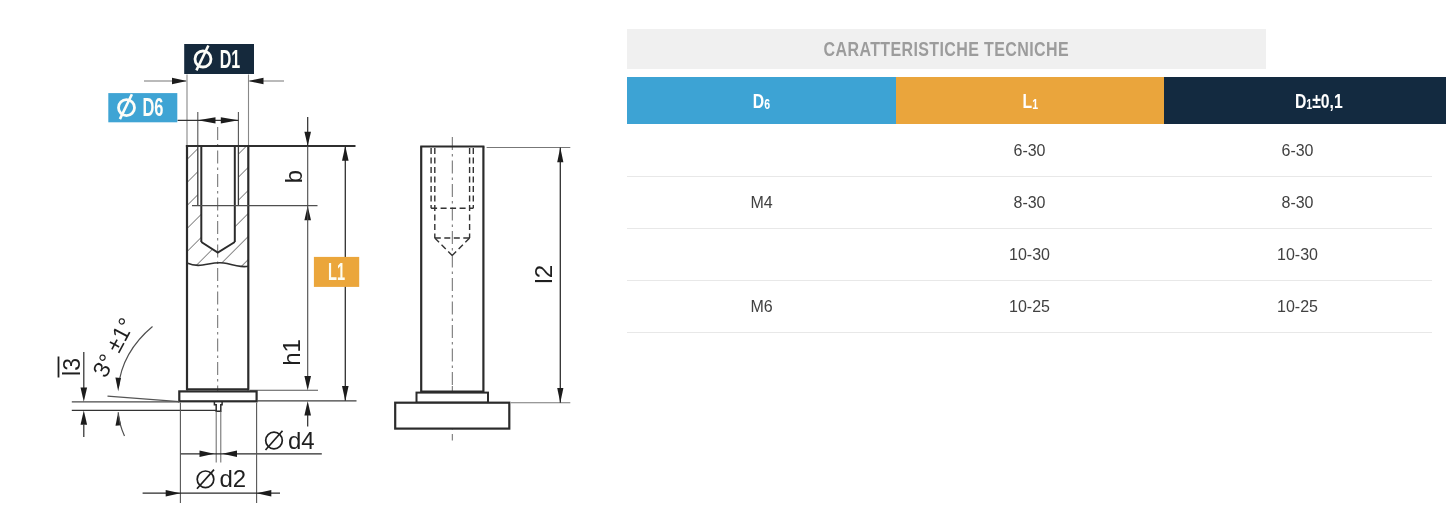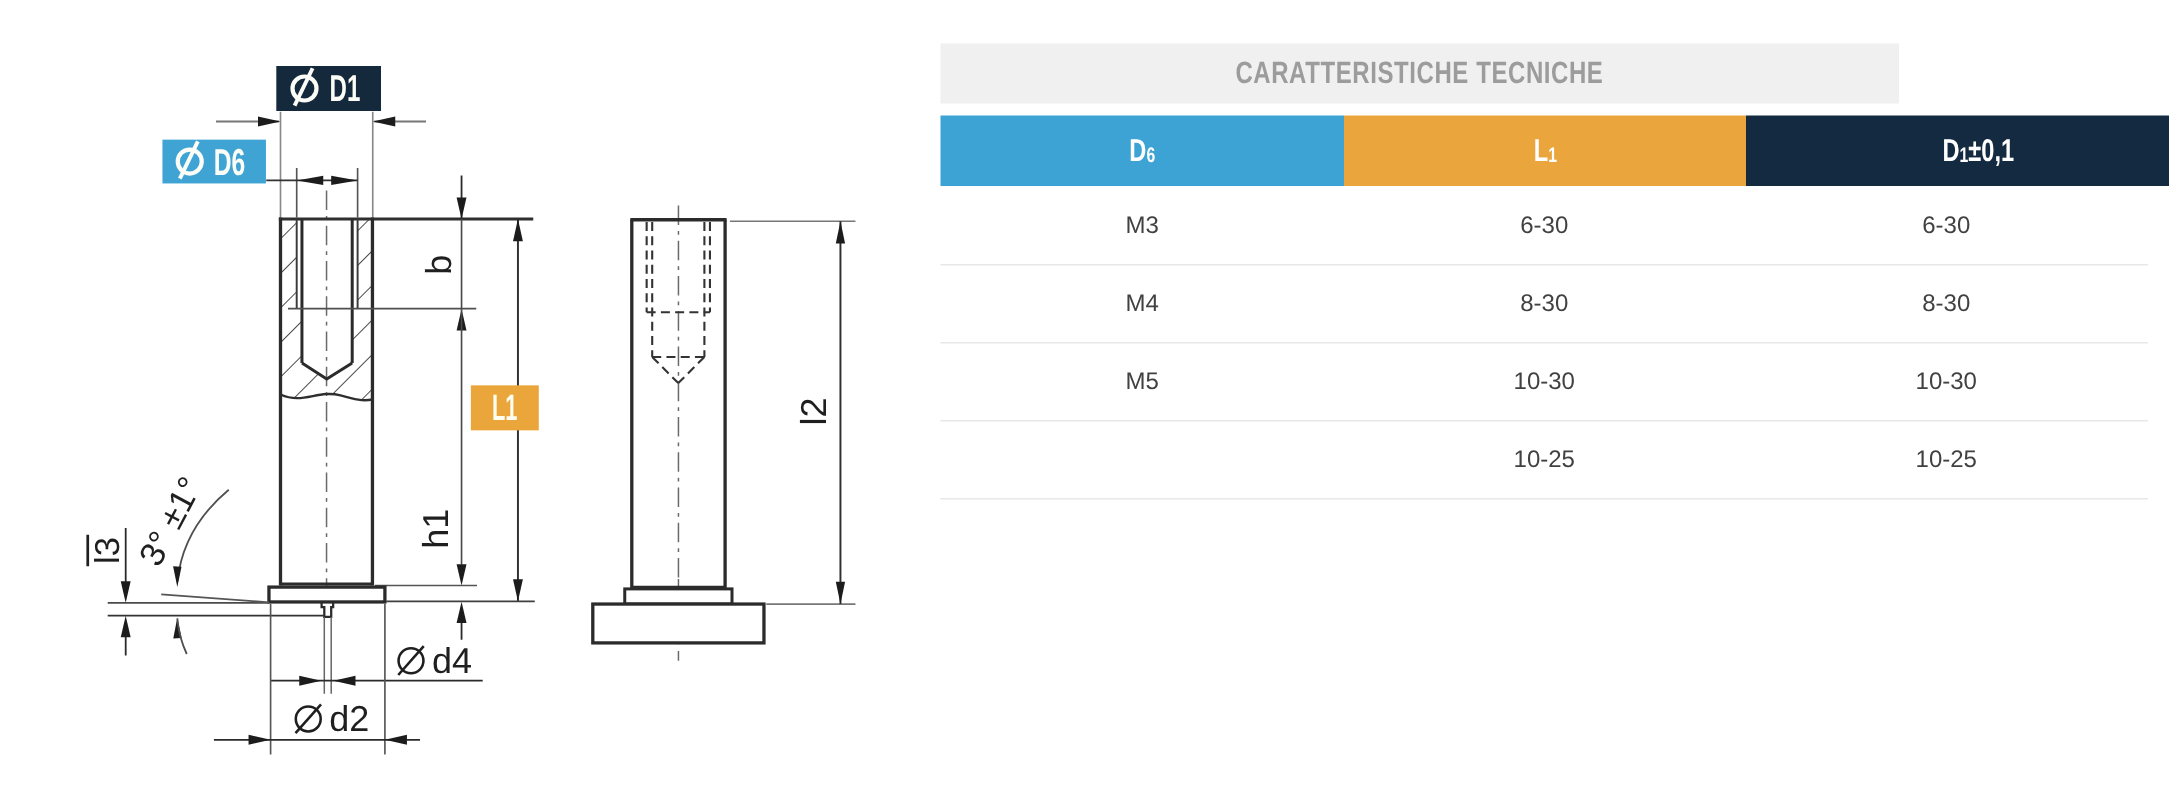--- a/index.html
+++ b/index.html
@@ -163,30 +163,29 @@
   <line x1="197" y1="488.8" x2="214" y2="469.6" stroke="#1f1f1f" stroke-width="1.7"></line>
   <text x="219.5" y="487" font-size="24">d2</text>
  </g>
 </svg>
 
 <div class="abs" id="ttl"><span>CARATTERISTICHE TECNICHE</span></div>
 <div class="abs hc" id="h1c"><span>D<sub>6</sub></span></div>
 <div class="abs hc" id="h2c"><span>L<sub>1</sub></span></div>
 <div class="abs hc" id="h3c"><span>D<sub>1</sub>±0,1</span></div>
 <div class="abs dr" style="top:124.1px">
-    <div class="c1">M3</div>
     <div class="c2">6-30</div>
     <div class="c3">6-30</div>
   </div>
 <div class="abs dr" style="top:176px">
     <div class="c1">M4</div>
     <div class="c2">8-30</div>
     <div class="c3">8-30</div>
   </div>
 <div class="abs dr" style="top:227.9px">
-    <div class="c1">M5</div>
     <div class="c2">10-30</div>
     <div class="c3">10-30</div>
   </div>
 <div class="abs dr" style="top:279.8px">
+    <div class="c1">M6</div>
     <div class="c2">10-25</div>
     <div class="c3">10-25</div>
   </div>
 
 </body></html>

